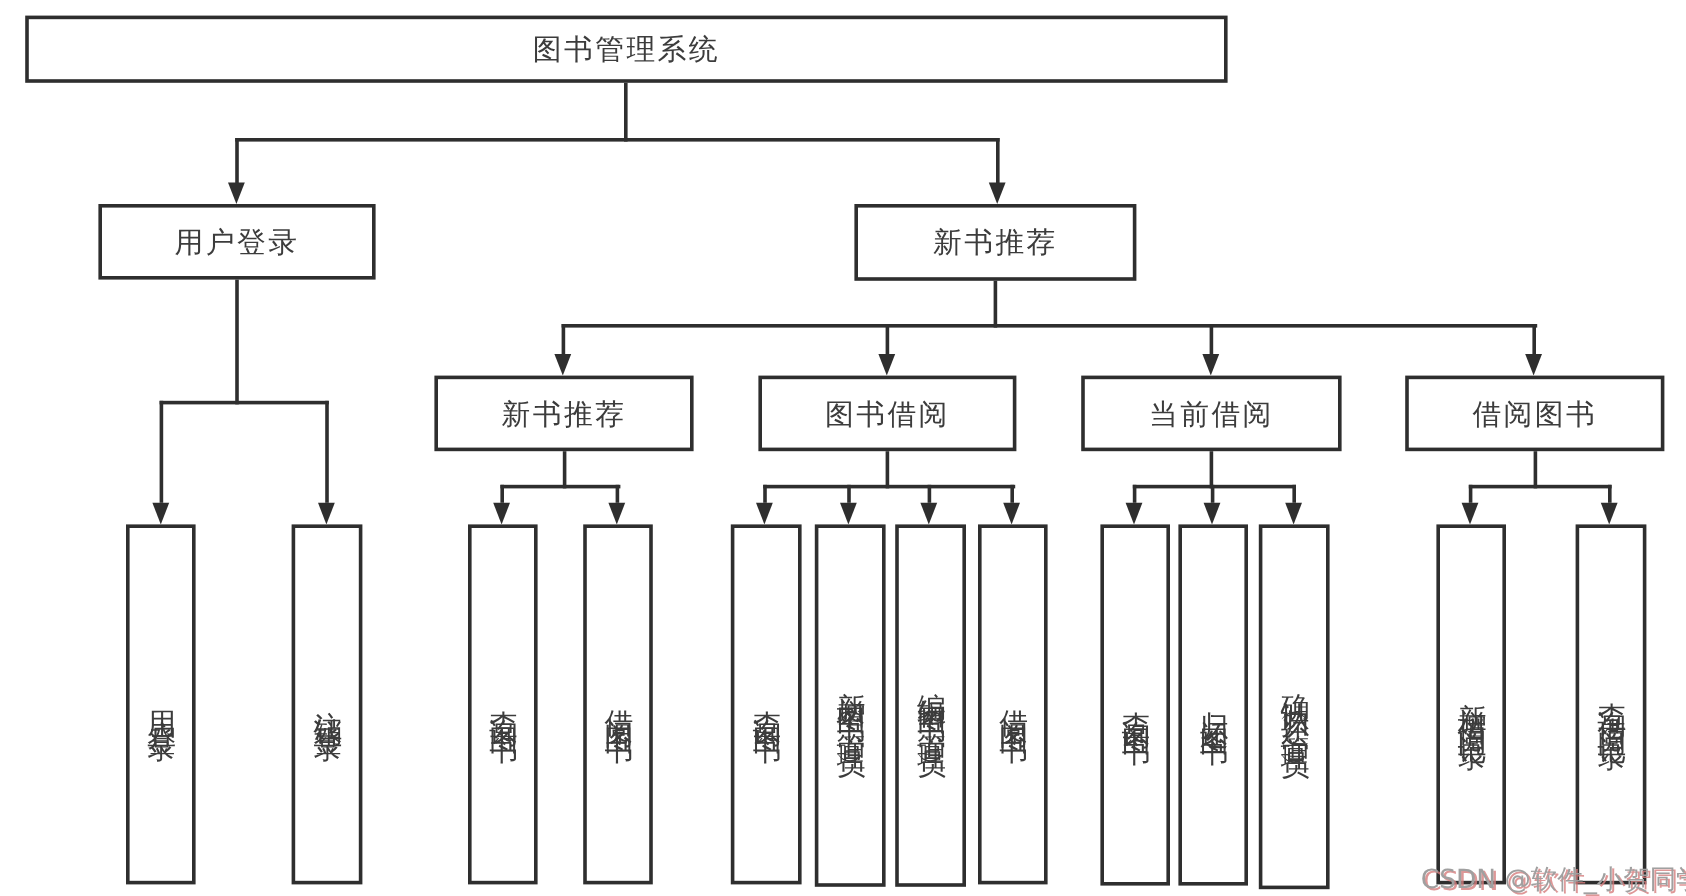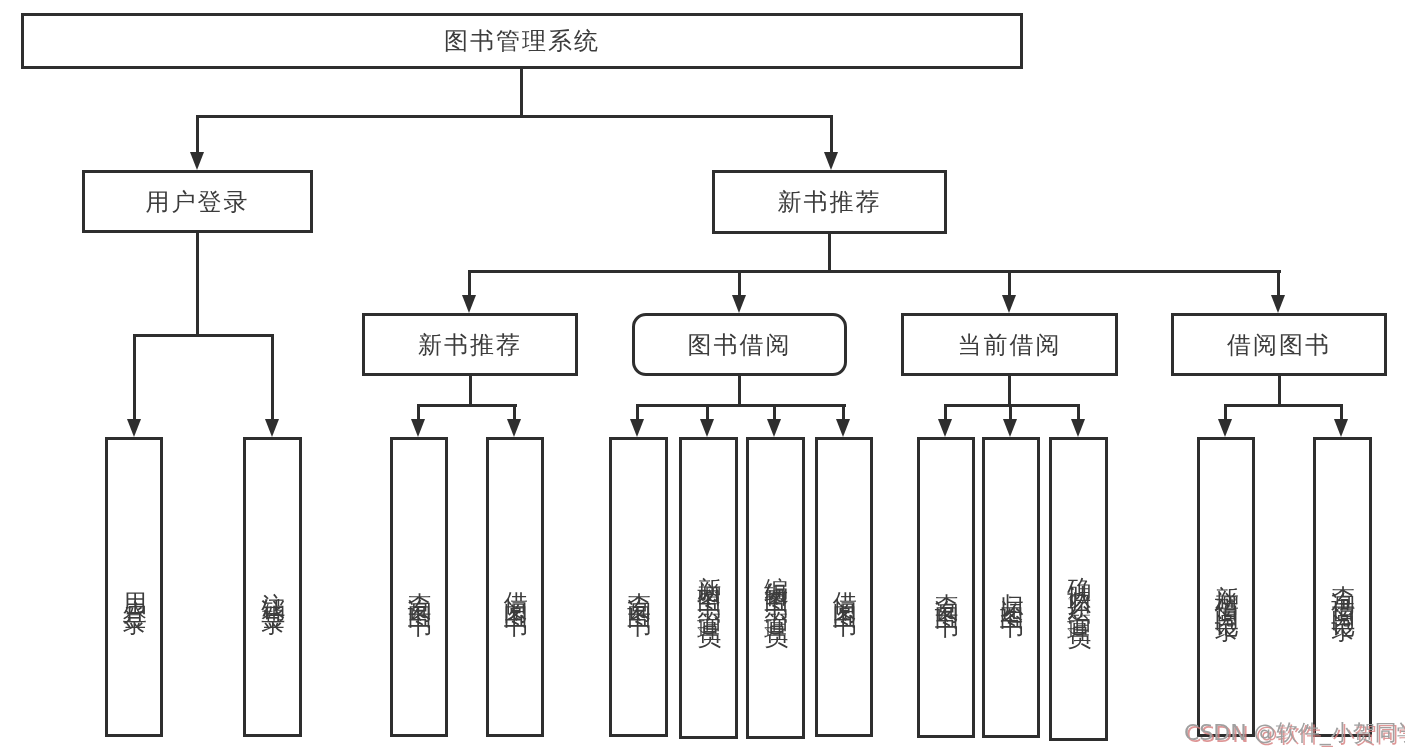--- a/index.html
+++ b/index.html
@@ -93,21 +93,21 @@
   <div class="vline" style="left:738px; top:270px; height:25px;"></div>
   <div class="arrow" style="left:732px; top:295px;"></div>
   <div class="vline" style="left:1008px; top:270px; height:25px;"></div>
   <div class="arrow" style="left:1002px; top:295px;"></div>
   <div class="vline" style="left:1277px; top:270px; height:25px;"></div>
   <div class="arrow" style="left:1271px; top:295px;"></div>
 
   <div class="box" style="left:362px; top:313px; width:216px; height:63px;font-family:Liberation Mono, monospace;">
     <span class="hlabel">新书推荐</span>
   </div>
-  <div class="box" style="left:632px; top:313px; width:215px; height:63px;border-radius:14px;">
+  <div class="box" style="left:632px; top:313px; width:215px; height:63px;">
     <span class="hlabel">图书借阅</span>
   </div>
   <div class="box" style="left:901px; top:313px; width:217px; height:63px;">
     <span class="hlabel">当前借阅</span>
   </div>
   <div class="box" style="left:1171px; top:313px; width:216px; height:63px;">
     <span class="hlabel">借阅图书</span>
   </div>
 
   <div class="vline" style="left:469px; top:376px; height:31px;"></div>

